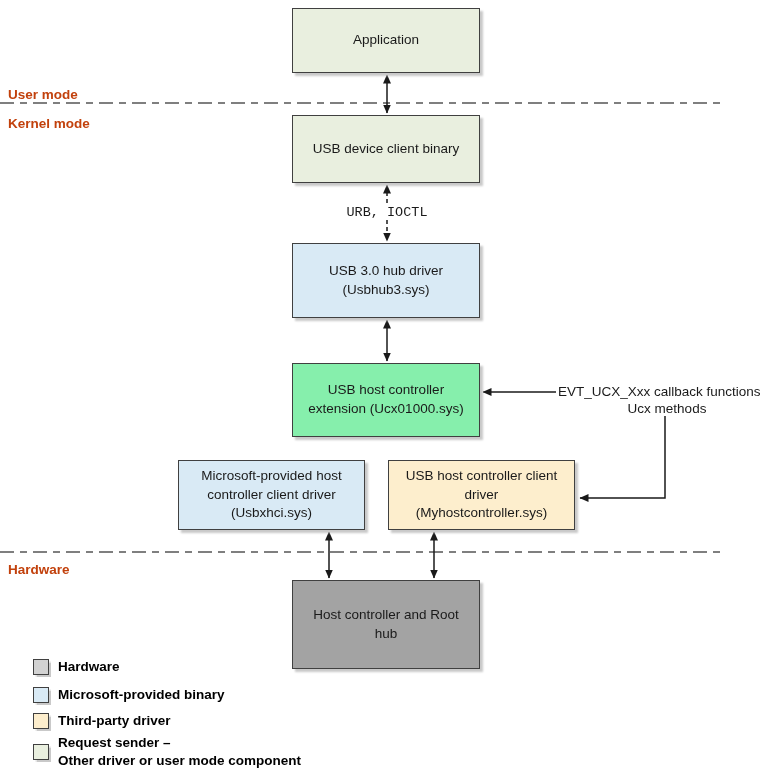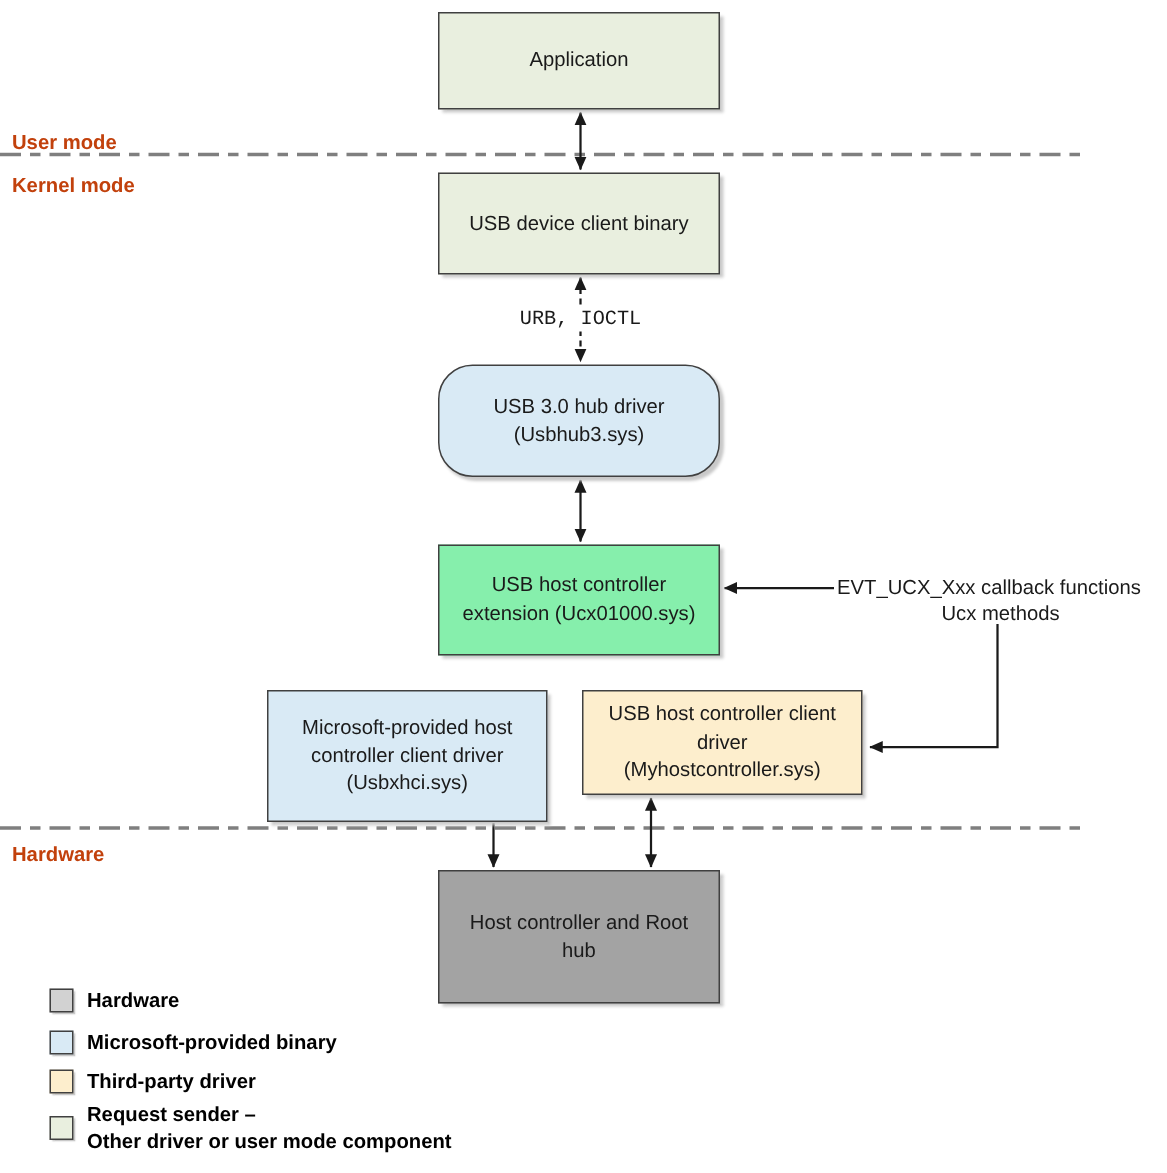--- a/index.html
+++ b/index.html
@@ -70,27 +70,27 @@
   </svg>
 
   <div class="mode-label" style="left:8px;top:87px">User mode</div>
   <div class="mode-label" style="left:8px;top:116px">Kernel mode</div>
   <div class="mode-label" style="left:8px;top:562px">Hardware</div>
 
   <div class="box" style="left: 292px; top: 8px; width: 188px; height: 65px; background-color: rgb(233, 239, 223);">Application</div>
 
   <div class="box" style="left: 292px; top: 115px; width: 188px; height: 68px; background-color: rgb(233, 239, 223);">USB device client binary</div>
 
-  <div class="box" style="left: 292px; top: 243px; width: 188px; height: 75px; background-color: rgb(217, 234, 245); border-radius: 23px;">USB 3.0 hub driver
+  <div class="box" style="left: 292px; top: 243px; width: 188px; height: 75px; background-color: rgb(217, 234, 245);">USB 3.0 hub driver
 (Usbhub3.sys)</div>
 
   <div class="box" style="left: 292px; top: 363px; width: 188px; height: 74px; background-color: #86efac;">USB host controller
 extension (Ucx01000.sys)</div>
 
-  <div class="box" style="left: 178px; top: 460px; width: 187px; height: 88px; background-color: rgb(217, 234, 245);">Microsoft-provided host
+  <div class="box" style="left: 178px; top: 460px; width: 187px; height: 70px; background-color: rgb(217, 234, 245);">Microsoft-provided host
 controller client driver
 (Usbxhci.sys)</div>
 
   <div class="box" style="left: 388px; top: 460px; width: 187px; height: 70px; background-color: rgb(253, 238, 205);">USB host controller client
 driver
 (Myhostcontroller.sys)</div>
 
   <div class="box" style="left: 292px; top: 580px; width: 188px; height: 89px; background-color: #a3a3a3;">Host controller and Root
 hub</div>
 

